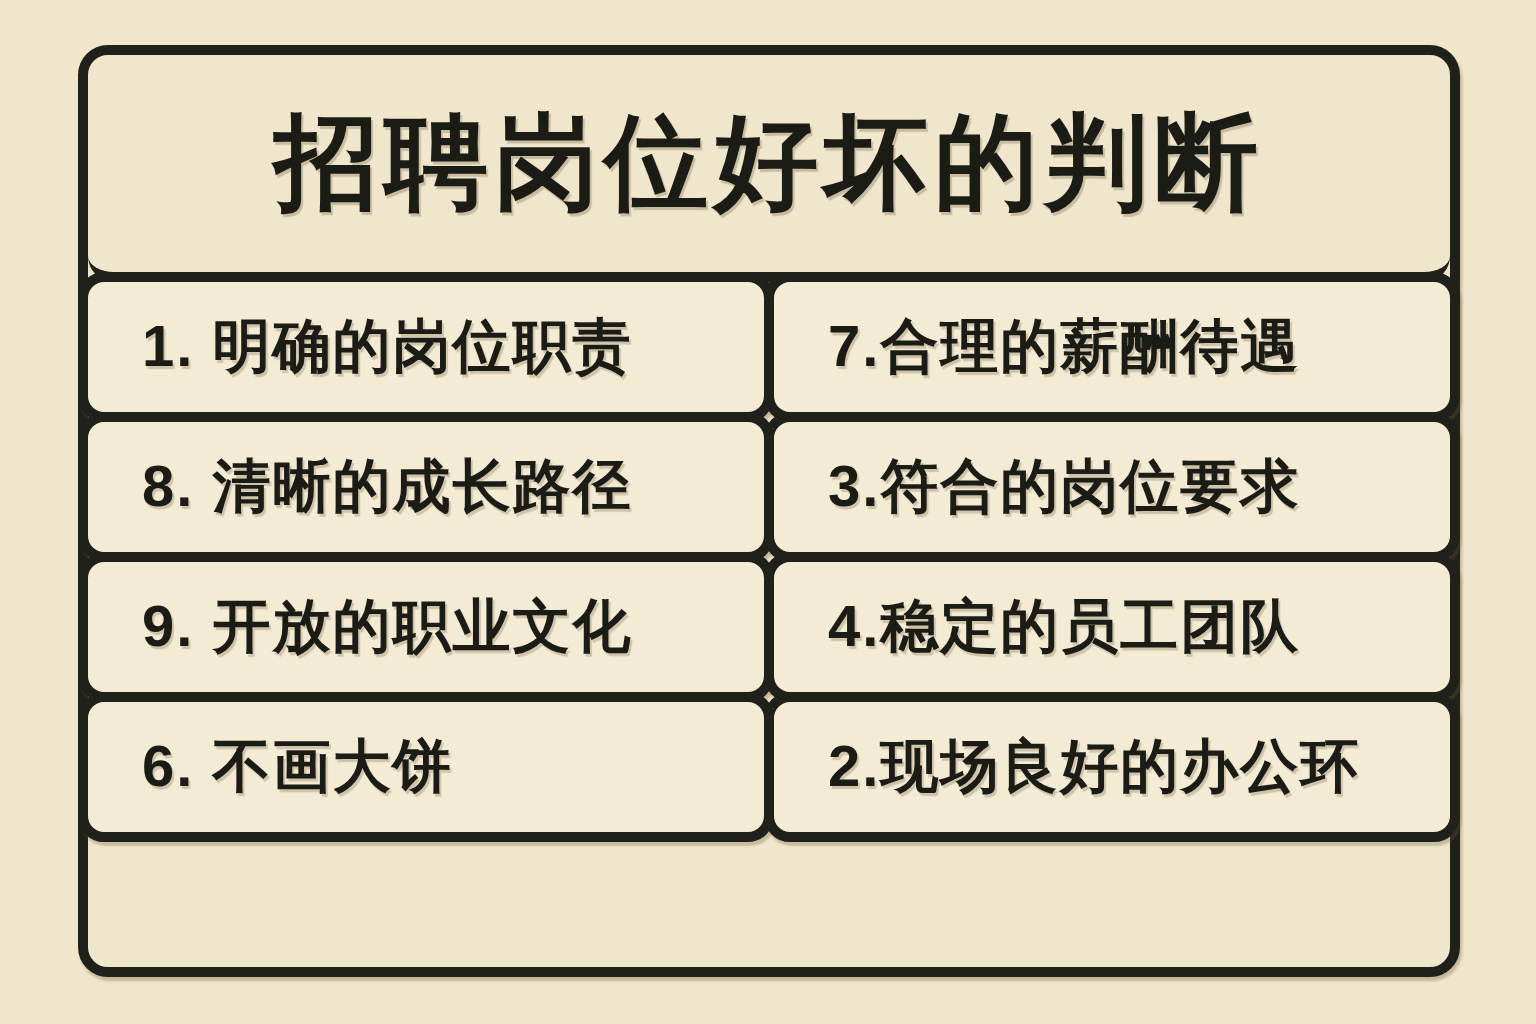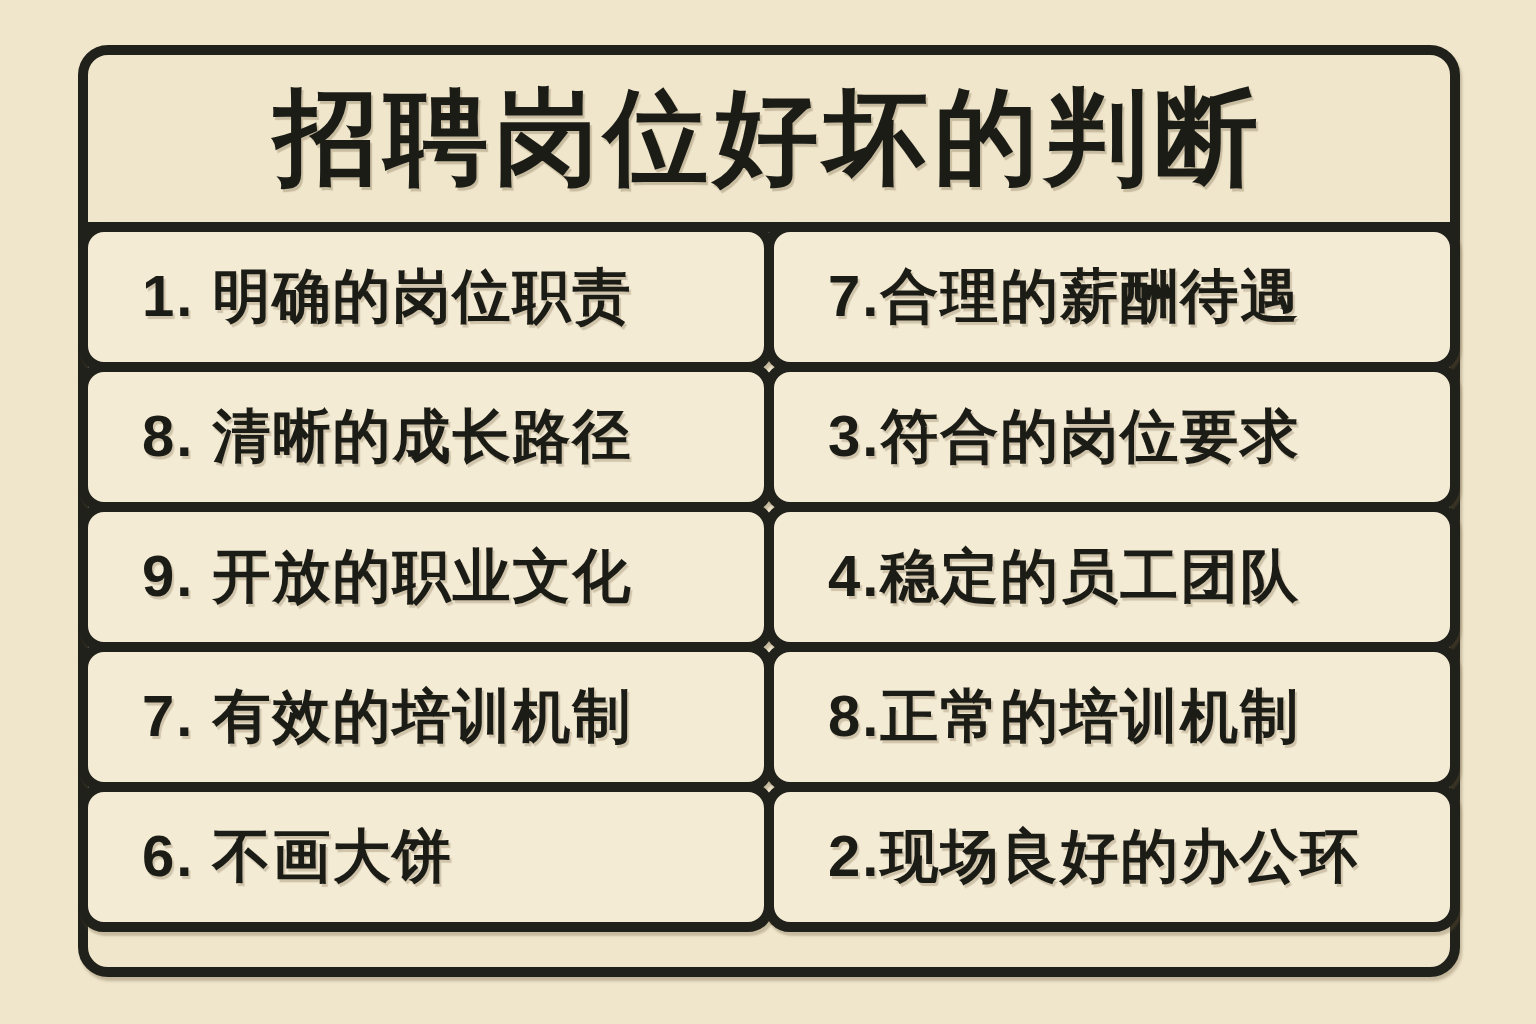--- a/index.html
+++ b/index.html
@@ -20,25 +20,26 @@
   .poster-card {
     position: absolute;
     left: 78px; top: 45px;
     width: 1382px; height: 932px;
     border: 10px solid var(--border);
     border-radius: 30px;
     background: var(--bg);
     box-shadow: 2px 4px 3px rgba(110, 92, 60, 0.35);
   }
   .title-box {
-    height: 177px;
+    height: 227px;
     border-bottom: 10px solid var(--border);
     display: flex;
     align-items: center;
     justify-content: center;
+    border-radius: 26px;
   }
   .poster-title {
     font-size: 104px;
     font-weight: 900;
     letter-spacing: 6px;
     white-space: nowrap;
     text-shadow: 2px 3px 1px rgba(110, 92, 60, 0.30);
   }
   .rows { margin-top: -10px; }
   .row {
@@ -95,28 +96,20 @@
     <div class="row">
       <div class="cell">
         <span class="item-label">9. 开放的职业文化</span>
       </div>
       <div class="cell">
         <span class="item-label">4.稳定的员工团队</span>
       </div>
     </div>
     <div class="row">
       <div class="cell">
-        <span class="item-label">7. 有效的培训机制</span>
-      </div>
-      <div class="cell">
-        <span class="item-label">8.正常的培训机制</span>
-      </div>
-    </div>
-    <div class="row">
-      <div class="cell">
         <span class="item-label">6. 不画大饼</span>
       </div>
       <div class="cell">
         <span class="item-label">2.现场良好的办公环</span>
       </div>
     </div>
   </div>
 </div>
 
 </body></html>

